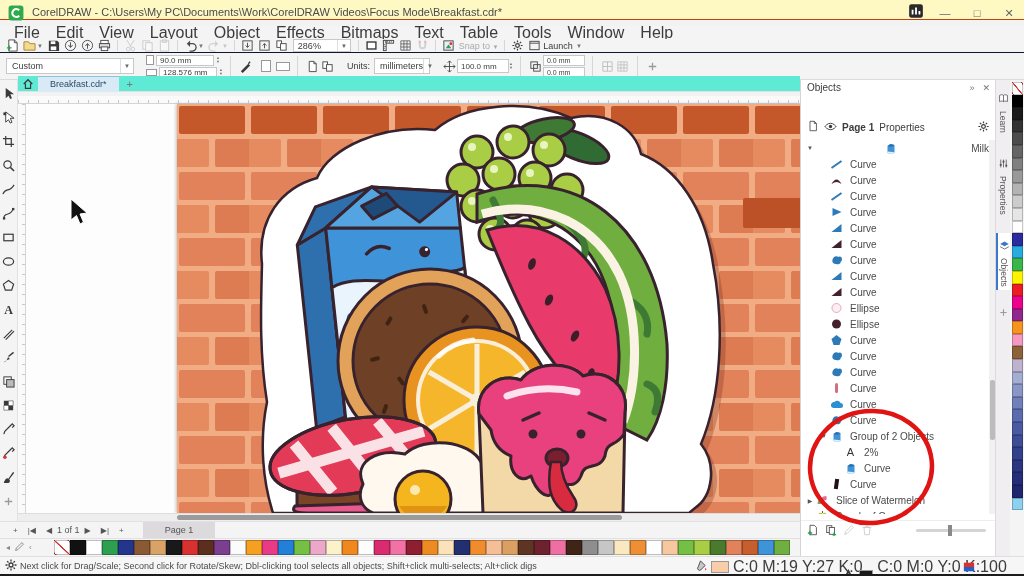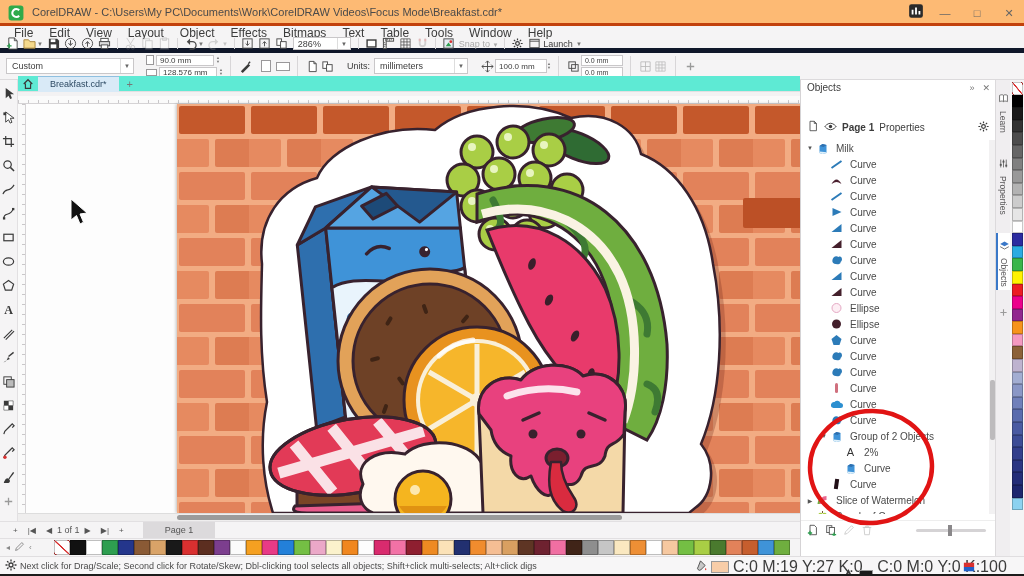--- a/index.html
+++ b/index.html
@@ -3,32 +3,32 @@
 <meta charset="utf-8">
 <style>
   html,body{margin:0;padding:0;background:#555;}
   *{box-sizing:border-box;}
   .screen{position:relative;width:1024px;height:576px;overflow:hidden;
     background:#f3f2f3;font-family:"Liberation Sans",sans-serif;color:#3c3c3c;
     border-bottom:2px solid #1b1b1b;}
   .abs{position:absolute;}
 
   
-  .titlebar{left:0;top:0;width:1024px;height:26px;background:#fdba74;border-bottom:3px solid #c2410c;}
+  .titlebar{left:0;top:0;width:1024px;height:20px;background:#fef9c3;border-bottom:1px solid #c2410c;}
   .titlebar .logo{left:8px;top:5px;width:16px;height:16px;}
   .titlebar .title{left:32px;top:6px;font-size:11px;color:#4a4a4a;white-space:nowrap;}
   .title-right{right:4px;top:3px;display:flex;gap:10px;align-items:center;}
   .winbtn{font-size:11px;color:#666;width:22px;text-align:center;cursor:default;}
 
   
   .menubar{left:0;top:26px;width:1024px;height:13px;background:#f5f4f5;display:flex;align-items:center;padding-left:6px;}
-  .menu-item{font-size:12px;padding:0 8px;color:#3c3c3c;}
+  .menu-item{font-size:16px;padding:0 8px;color:#3c3c3c;}
 
   
-  .stdbar{left:0;top:39px;width:1024px;height:14px;background:#f5f4f5;display:flex;align-items:center;padding-left:4px;border-bottom:5px solid #0f172a;}
+  .stdbar{left:0;top:39px;width:1024px;height:14px;background:#f5f4f5;display:flex;align-items:center;padding-left:4px;border-bottom:1px solid #0f172a;}
   .tbtn{display:inline-flex;align-items:center;justify-content:center;height:14px;padding:0 2px;}
   .tbtn.dis{opacity:.38;}
   .tbtn .dd{font-size:6px;color:#777;margin-left:1px;}
   .tsep{width:1px;height:11px;background:#d8d6d8;margin:0 4px;}
   .zoom-combo{display:inline-flex;align-items:center;border:1px solid #c9c7c9;background:#fff;height:13px;width:58px;margin:0 3px;font-size:9px;padding-left:4px;justify-content:space-between;}
   .zoom-combo .arrow{font-size:6px;color:#666;border-left:1px solid #ddd;padding:0 3px;height:100%;display:flex;align-items:center;}
   .tlabel{font-size:9px;color:#3c3c3c;margin:0 2px;}
   .tlabel.gray{color:#aaa;}
 
   
@@ -335,21 +335,21 @@
           <path d="M8.5 1.5V4H11" fill="none" stroke="#4a4a4a"></path>
         </svg>
       </span>
     <span class="tool" id="pb-all">
         <svg width="13" height="13" viewBox="0 0 14 14">
           <rect x="2" y="2" width="5" height="7" stroke="#4a4a4a" fill="#fff"></rect>
           <rect x="6" y="5" width="6" height="7" stroke="#4a4a4a" fill="#fff"></rect>
         </svg>
       </span>
     <span class="plabel" style="margin-left:12px">Units:</span>
-    <div class="combo" style="width:94px">
+    <div class="combo" style="width:56px">
       <span>millimeters</span>
         <span class="arrow">▼</span>
     </div>
     <span class="tool" id="pb-nudge" style="margin-left:12px">
         <svg width="13" height="13" viewBox="0 0 14 14">
           <path d="M7 1v12M1 7h12M7 1 5 3M7 1l2 2M7 13l-2-2M7 13l2-2M1 7l2-2M1 7l2 2M13 7l-2-2M13 7l-2 2" stroke="#4a4a4a" fill="none"></path>
         </svg>
       </span>
     <span class="numfield" style="width:52px;height:14px">100.0 mm</span>
     <span class="spin">▲<br>▼</span>
@@ -775,21 +775,21 @@
           </svg></span>
       <span class="b">Page 1</span>
       <span>Properties</span>
       <span class="sp"></span>
       <span id="op-gear"><svg width="13" height="13" viewBox="0 0 14 14">
             <circle cx="7" cy="7" r="2" fill="none" stroke="#3a3a3a" stroke-width="1.3"></circle>
             <path d="M7 1.5v2M7 10.5v2M1.5 7h2M10.5 7h2M3.1 3.1l1.4 1.4M9.5 9.5l1.4 1.4M10.9 3.1 9.5 4.5M4.5 9.5 3.1 10.9" stroke="#3a3a3a" stroke-width="1.3"></path>
           </svg></span>
     </div>
     <div class="abs op-tree" id="optree">
-        <div class="trow" style="padding-left: 4px;">
+        <div class="trow" style="padding-left: 4px; justify-content: space-between;">
           <span class="exp">▼</span>
           <span class="thumb">
             <svg width="13" height="12" viewBox="0 0 12 12">
               <path d="M3 4l3-2 4 1v8l-4 1-3-1z" fill="#3f93d8"></path>
               <path d="M3 4l3-2 4 1-3 2z" fill="#2e6fae"></path>
               <path d="M3 9.5l7 .8V11l-4 1-3-1z" fill="#dff0fa"></path>
             </svg>
           </span>
           <span>Milk</span>
         </div>

